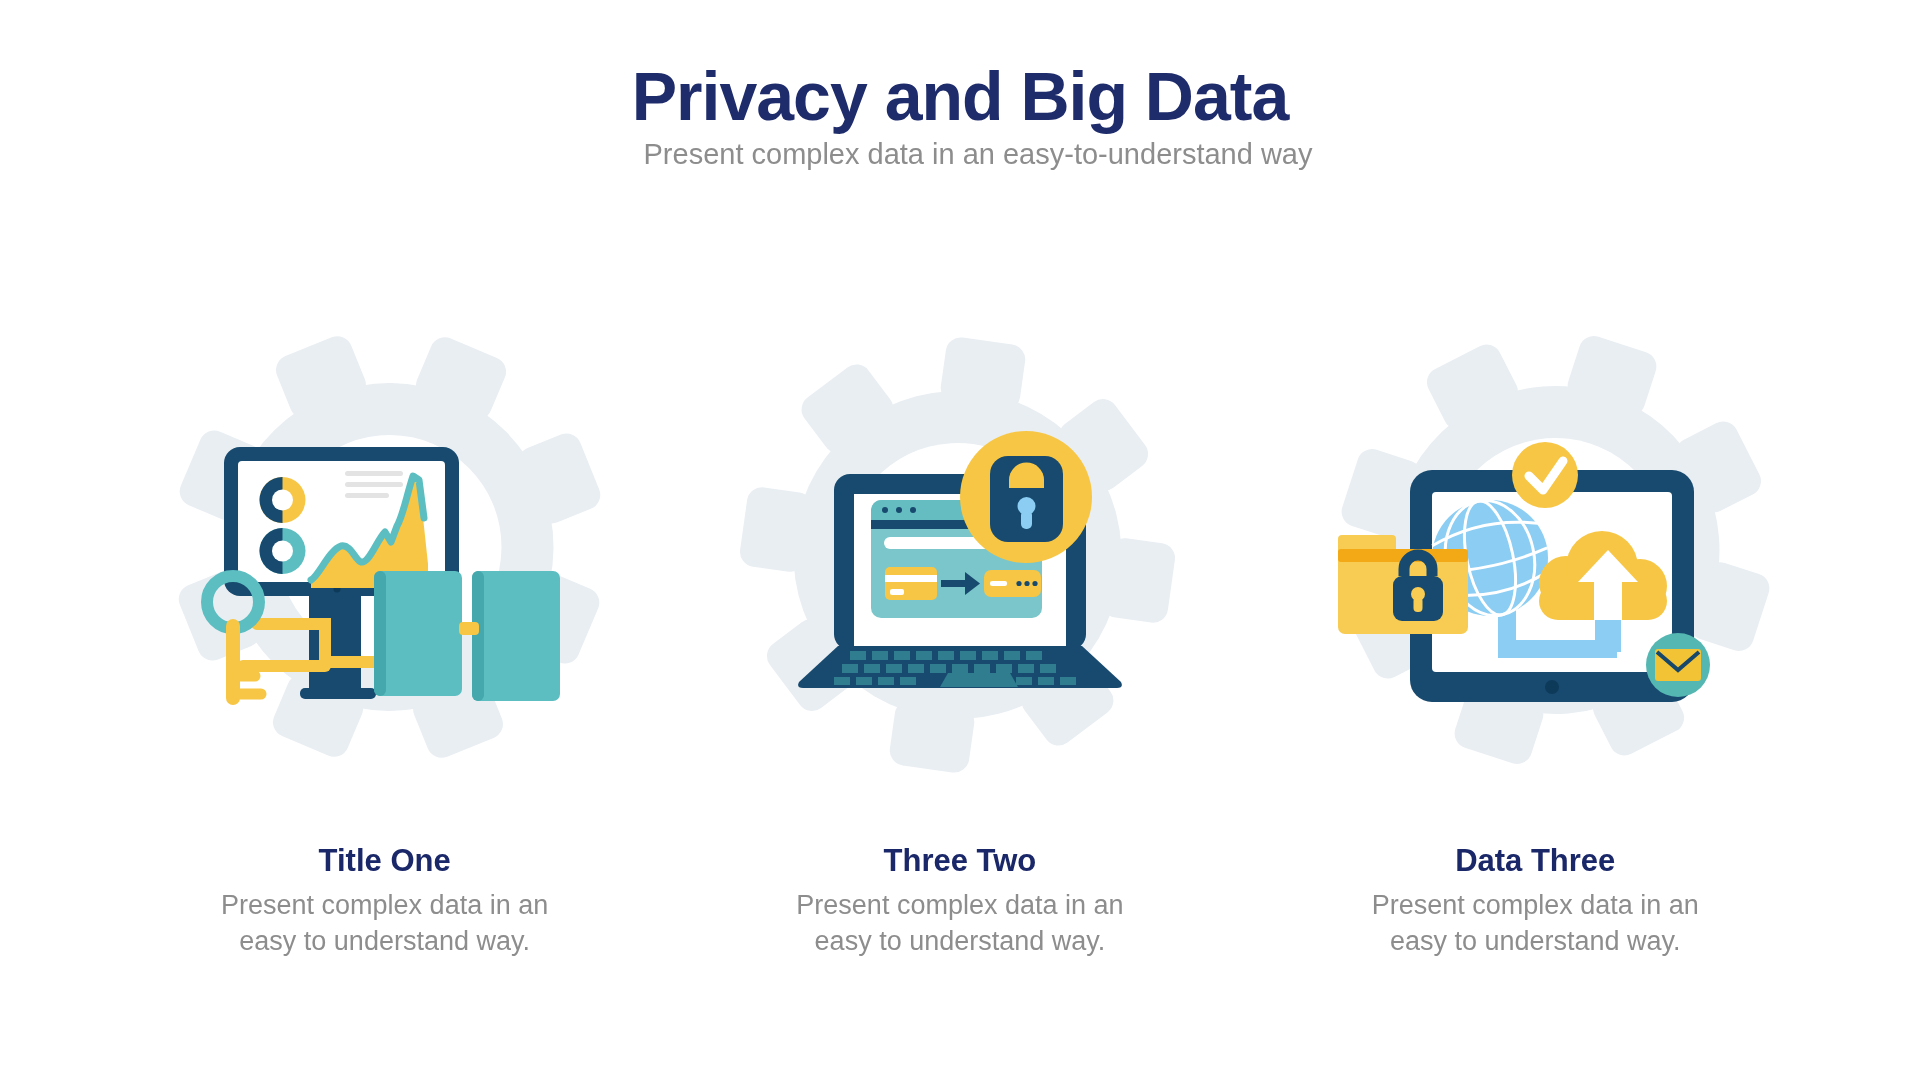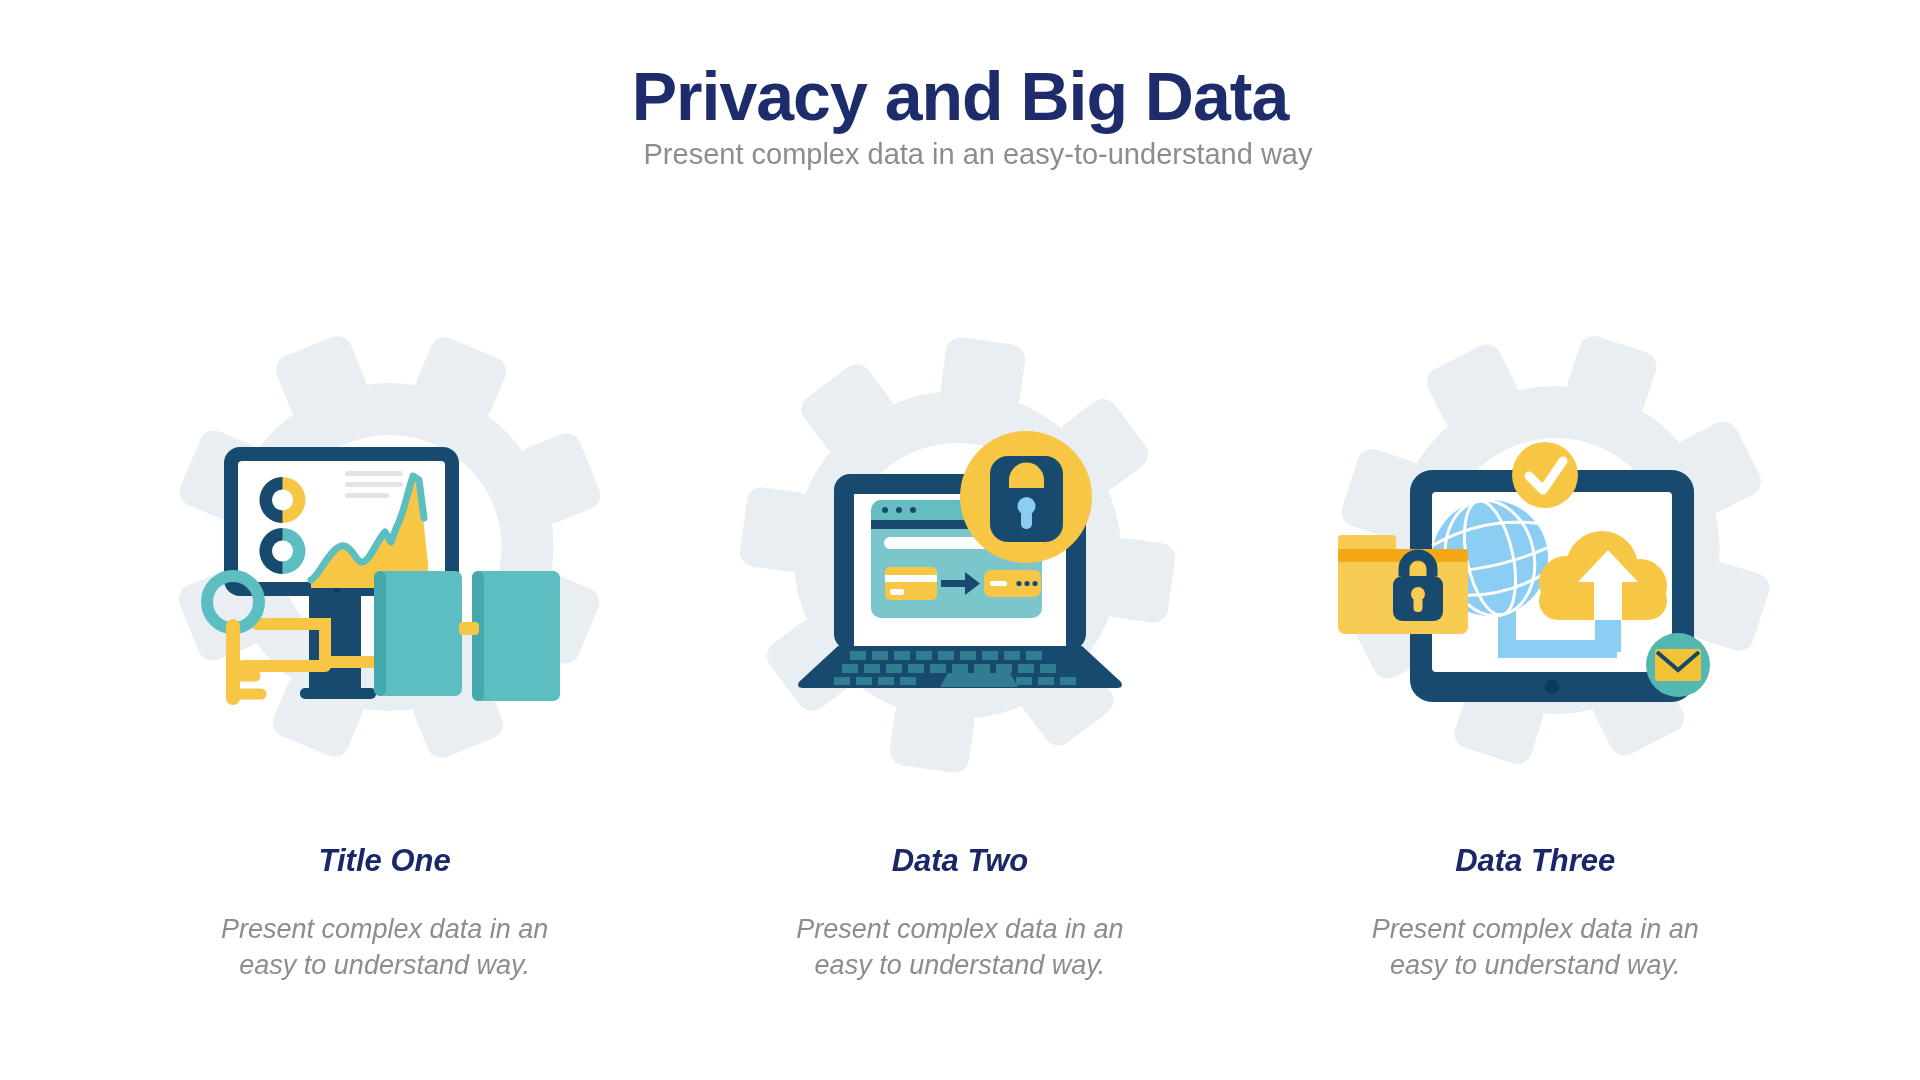--- a/index.html
+++ b/index.html
@@ -9,26 +9,26 @@
   }
   .header{position:absolute;top:62px;left:0;right:0;text-align:center;}
   .slide-title{
     margin:0;font-size:68px;line-height:1.0;font-weight:700;
     color:#1F2C6B;letter-spacing:-1px;
   }
   .slide-subtitle{
     margin:8px 0 0;font-size:29px;color:#8D8D8D;font-weight:400;padding-left:36px;
   }
   .columns{position:absolute;top:280px;left:97px;width:1726px;display:flex;}
-  .col{width:575.3px;display:flex;flex-direction:column;align-items:center;font-style:italic;}
+  .col{width:575.3px;display:flex;flex-direction:column;align-items:center;}
   .illus{display:block;}
   .col-title{font-size:31px;font-weight:700;color:#1A2768;margin:4px 0 10px;line-height:1.1;}
   .col-desc{
     font-size:27px;color:#8D8D8D;text-align:center;line-height:1.32;
-    max-width:448px;text-wrap:balance;margin-top:24px;
+    max-width:448px;text-wrap:balance;
   }
 </style>
 </head>
 <body>
 
 <div class="page">
 
   <div class="header">
     <h1 class="slide-title">Privacy and Big Data</h1>
     <p class="slide-subtitle">Present complex data in an easy-to-understand way</p>
@@ -197,21 +197,21 @@
               <rect x="184" y="397" width="16" height="8"></rect>
             <rect x="206" y="397" width="16" height="8"></rect>
               <rect x="228" y="397" width="16" height="8"></rect>
             <rect x="344" y="397" width="16" height="8"></rect>
               <rect x="366" y="397" width="16" height="8"></rect>
             <rect x="388" y="397" width="16" height="8"></rect>
             <path d="M276,393 H338 L346,407 H268 Z"></path>
           </g>
         </g>
       </svg>
-      <div class="col-title">Data Two</div>
+      <div class="col-title">Three Two</div>
       <div class="col-desc">Present complex data in an easy to understand way.</div>
     </div>
 
     <div class="col">
       <svg class="illus" width="575" height="560" viewBox="0 0 575 560">
 
         <g transform="translate(307.5,270) rotate(18)">
           <g fill="#E9EEF3">
             <rect x="-40" y="-216" width="80" height="66" rx="15"></rect>
             <rect x="-40" y="-216" width="80" height="66" rx="15" transform="rotate(45)"></rect>

